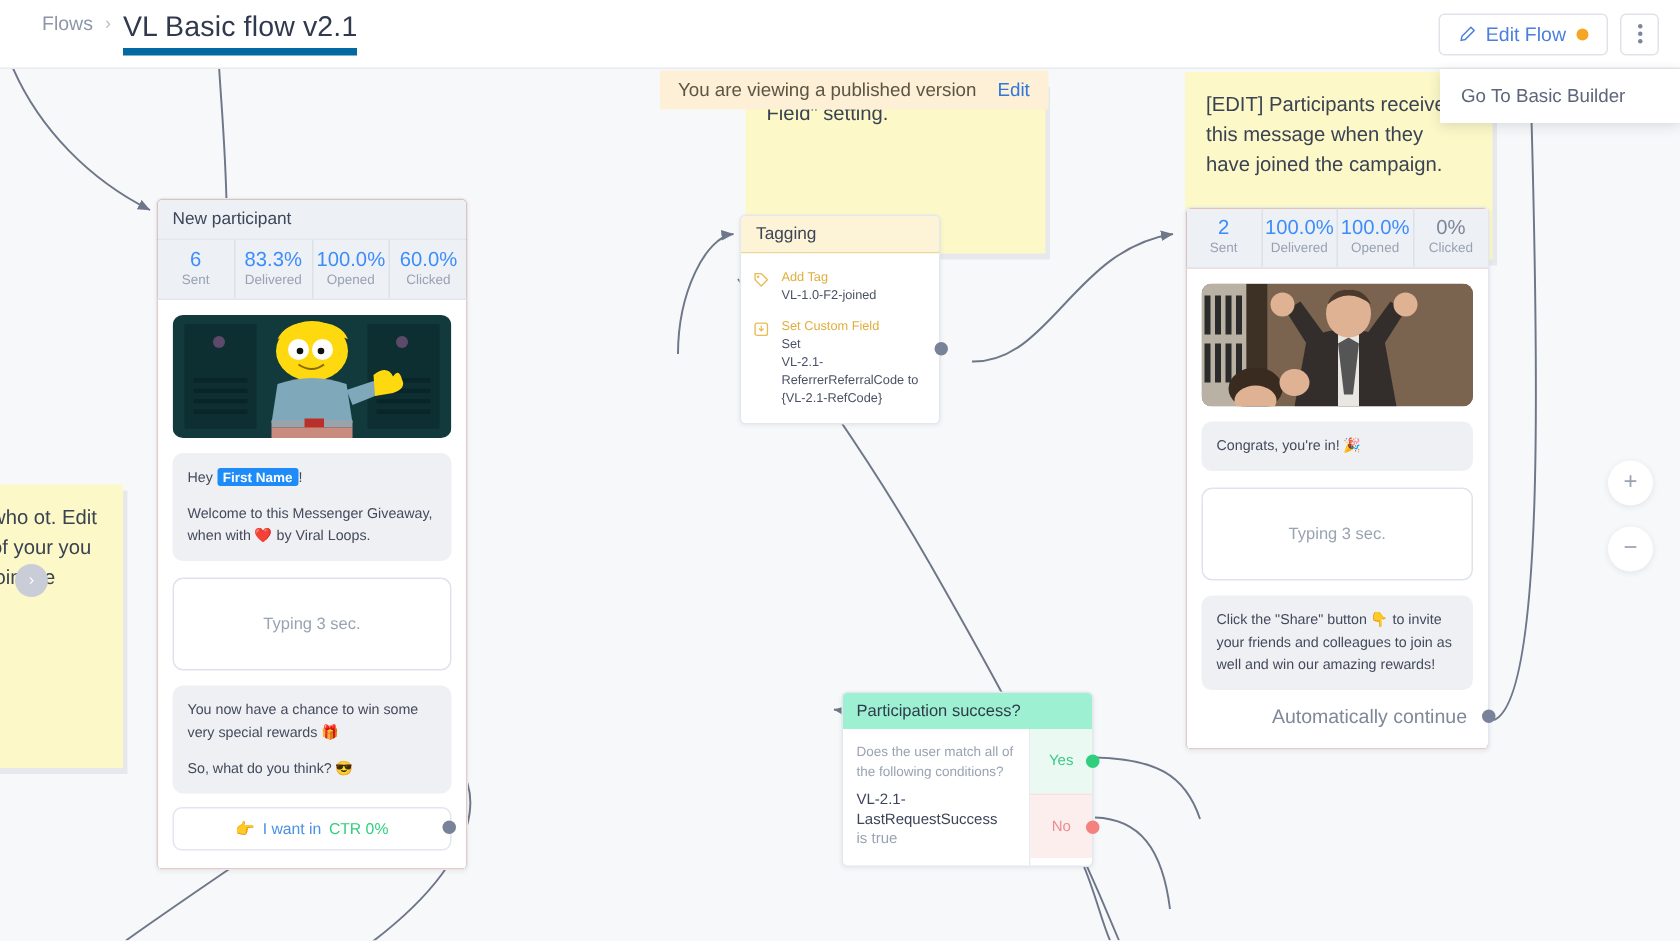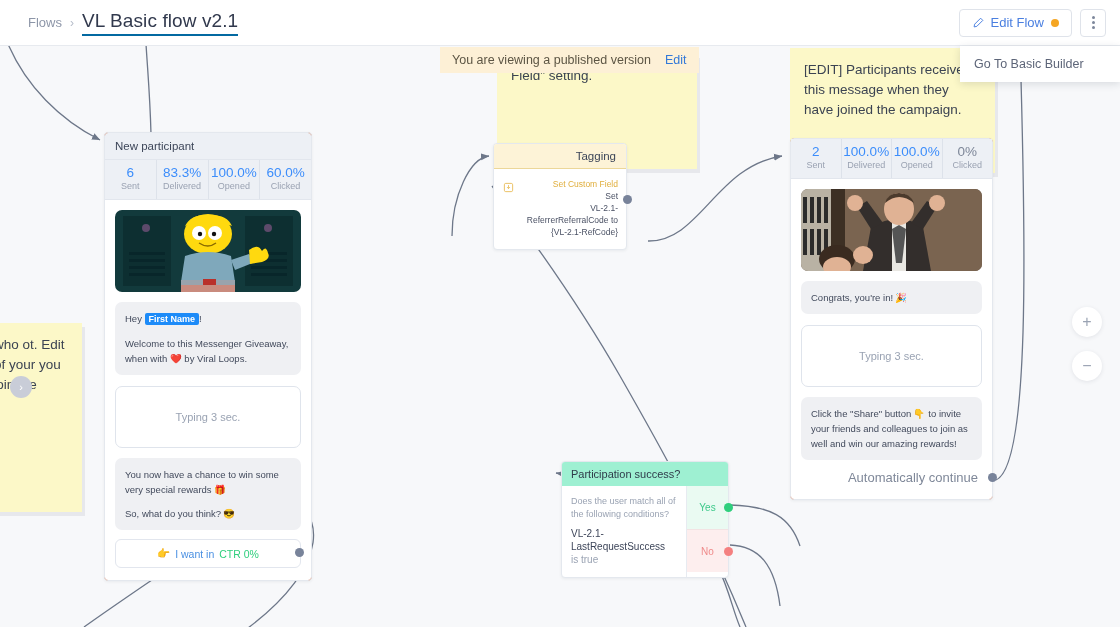--- a/index.html
+++ b/index.html
@@ -10,26 +10,26 @@
     color: #3b4559;
     position: relative;
   }
 
   
   #topbar {
     position:absolute; top:0; left:0; width:1120px; height:46px;
     background:#ffffff; border-bottom:1px solid #e7eaef;
     display:flex; align-items:center; z-index:60;
   }
-  #breadcrumb { display:flex; align-items:center; padding-left:28px; }
+  #breadcrumb { display:flex; align-items:flex-start; padding-left:28px; }
   .crumb-root { font-size:13px; color:#8d96a8; }
   .crumb-sep { font-size:12px; color:#b6bdca; margin:0 8px; }
   .crumb-title {
     font-size:19px; color:#31394d; letter-spacing:.1px;
-    border-bottom:2px solid #0369a1; padding-bottom:2px;
+    border-bottom:5px solid #0369a1; padding-bottom:2px;
   }
   #topbar-right {
     margin-left:auto; display:flex; align-items:center; gap:8px;
     padding-right:14px;
   }
   #edit-flow-btn {
     display:flex; align-items:center; gap:7px;
     border:1px solid #dfe3ea; background:#fff; border-radius:4px;
     height:28px; padding:0 12px; cursor:pointer;
   }
@@ -102,21 +102,21 @@
     text-align:right; font-size:13px; color:#7f8899; padding:10px 4px 2px 0;
     position:relative;
   }
   .port {
     width:9px; height:9px; border-radius:50%; background:#78839a;
     position:absolute;
   }
 
   
   .tag-node { width:134px; background:#fff; border:1px solid #e4e8ee; border-radius:4px;
-              box-shadow:0 1px 3px rgba(40,50,70,.07);text-align:right; }
+              box-shadow:0 1px 3px rgba(40,50,70,.07); }
   .tag-head { background:#fdf3d7; border-bottom:1px solid #ecd799; border-radius:3px 3px 0 0;
               font-size:11.5px; color:#3d4659; padding:6px 10px; }
   .tag-body { padding:9px 8px 11px 8px; }
   .tag-row { display:flex; gap:7px; margin-bottom:9px; }
   .tag-row:last-child { margin-bottom:0; }
   .tag-ico { width:12px; flex:none; padding-top:1px; }
   .tag-label { font-size:8.5px; color:#e0ae3c; line-height:12px; }
   .tag-val { font-size:8.5px; color:#4a5164; line-height:12px; }
 
   
@@ -321,20 +321,32 @@
     </div>
   </div>
 
   <div class="node" style="left:493px; top:97px;">
     <div class="tag-node">
       <div class="tag-head">Tagging</div>
       <div class="tag-body">
         <div class="tag-row">
           <span class="tag-ico">
             <svg width="11" height="11" viewBox="0 0 16 16">
+                <path d="M2 2h6l6 6-6 6-6-6z" fill="none" stroke="#e8bb55" stroke-width="1.3"></path>
+                <circle cx="5" cy="5" r="1.2" fill="#e8bb55"></circle>
+              </svg>
+          </span>
+          <span>
+            <span class="tag-label" style="display:block">Add Tag</span>
+            <span class="tag-val" style="display:block">VL-1.0-F2-joined</span>
+          </span>
+        </div>
+        <div class="tag-row">
+          <span class="tag-ico">
+            <svg width="11" height="11" viewBox="0 0 16 16">
                 <rect x="2" y="2" width="12" height="12" rx="2" fill="none" stroke="#e8bb55" stroke-width="1.3"></rect>
                 <path d="M8 4.5v5M5.8 7.3L8 9.6l2.2-2.3" fill="none" stroke="#e8bb55" stroke-width="1.2"></path>
               </svg>
           </span>
           <span>
             <span class="tag-label" style="display:block">Set Custom Field</span>
             <span class="tag-val" style="display:block; white-space:pre-line">Set
 VL-2.1-ReferrerReferralCode to
 {VL-2.1-RefCode}</span>
           </span>

